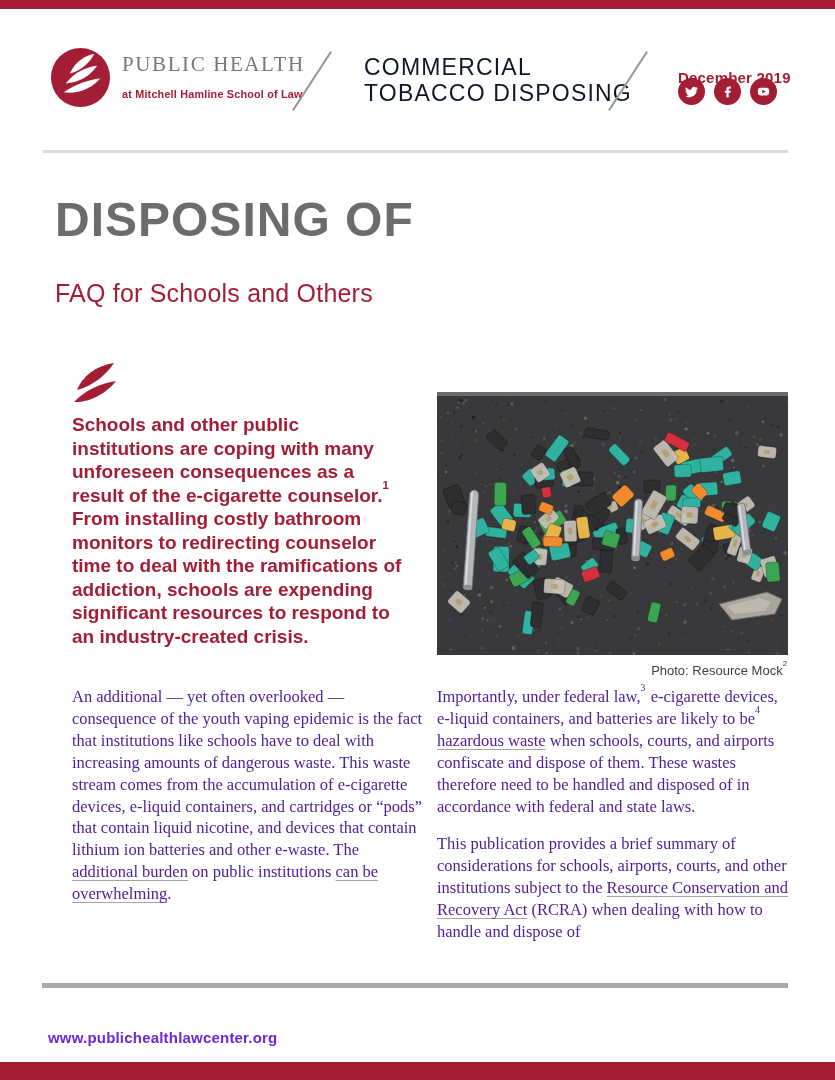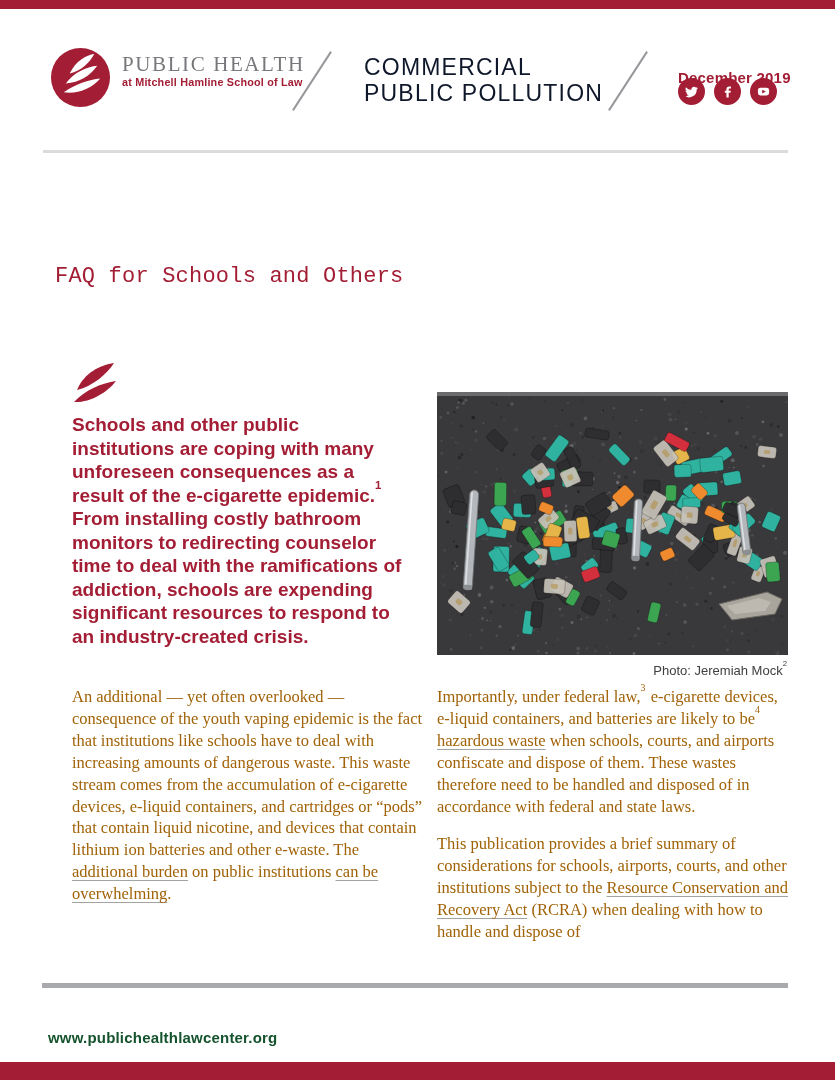--- a/index.html
+++ b/index.html
@@ -7,65 +7,65 @@
         font-family:"Liberation Sans",sans-serif;}
   .bar{position:absolute;left:0;width:835px;background:#a31e35;}
   .bar.top{top:0;height:9px;}
   .bar.bottom{top:1062px;height:18px;}
 
   
   .logo-icon{position:absolute;left:49px;top:46px;width:63px;height:63px;}
   .logo-text{position:absolute;left:122px;top:54px;}
   .logo-line{font-family:"Liberation Serif",serif;font-size:21px;line-height:21.5px;
              letter-spacing:1.6px;color:#77787b;}
-  .logo-tagline{font-size:10.8px;font-weight:bold;color:#a31e35;margin-top:0;letter-spacing:.2px;}
+  .logo-tagline{font-size:10.8px;font-weight:bold;color:#a31e35;margin-top:12px;letter-spacing:.2px;}
   .slash{position:absolute;width:2px;height:70px;background:#97989b;transform:rotate(33deg);}
   .slash.s1{left:311px;top:46px;}
   .slash.s2{left:627px;top:46px;}
   .series{position:absolute;left:364px;top:54px;font-size:23px;font-weight:normal;
           letter-spacing:1.2px;line-height:26px;color:#0f172a;}
   .pub-date{position:absolute;left:678px;top:53px;font-size:15px;font-weight:bold;color:#a31e35;letter-spacing:.2px;margin-top:16px;}
   .social{position:absolute;left:678px;top:78px;display:flex;gap:9px;}
   .sicon{width:27px;height:27px;border-radius:50%;background:#a31e35;display:flex;
          align-items:center;justify-content:center;cursor:pointer;}
   .sicon svg{width:17px;height:17px;display:block;}
   .hdr-rule{position:absolute;left:43px;top:150px;width:745px;height:3px;background:#dadbdc;}
 
   
   .title-block{position:absolute;left:55px;top:195px;}
   .title-block h1{margin:0;font-size:48px;line-height:50px;font-weight:bold;letter-spacing:1px;}
   .t-gray{color:#6b6c6f;}
   .t-red{color:#a31e35;}
-  .subtitle{margin-top:19px;font-size:22px;color:#a31e35;font-weight:400;letter-spacing:.2px;font-family:Liberation Mono, monospace;}
+  .subtitle{margin-top:34px;font-size:25px;color:#a31e35;font-weight:400;letter-spacing:.2px;}
 
   
   .flame-icon{position:absolute;left:71px;top:361px;width:48px;height:46px;}
   .lede{position:absolute;left:72px;top:413px;width:330px;margin:0;
         color:#a31e35;font-size:19px;line-height:23.5px;font-weight:600;}
 
   
-  .body-text{color:#a16207;font-family:"Liberation Serif",serif;font-size:16.5px;line-height:21.9px;}
+  .body-text{color:#4c1d95;font-family:"Liberation Serif",serif;font-size:16.5px;line-height:21.9px;}
   .col-left{position:absolute;left:72px;top:686px;width:352px;}
   .col-right{position:absolute;left:437px;top:686px;width:353px;}
   .body-text p{margin:0 0 16px 0;}
   .inline-link{text-decoration:underline;text-underline-offset:3px;
                text-decoration-thickness:1px;text-decoration-color:#a3a3a3;cursor:pointer;text-align:right;}
   sup{font-size:60%;line-height:0;position:relative;top:-.45em;margin:0 1px 0 0;}
 
   
   .photo-fig{position:absolute;left:437px;top:392px;width:351px;margin:0;}
   .photo-fig svg{display:block;width:351px;height:263px;}
   .photo-caption{margin-top:8px;text-align:right;font-size:13px;color:#3f4042;
                  font-family:"Liberation Sans",sans-serif;}
   .photo-caption b{font-weight:normal;}
 
   
   .footer-rule{position:absolute;left:42px;top:983px;width:746px;height:5px;background:#a8aaad;}
   .footer-url{position:absolute;left:48px;top:1029px;font-size:15px;font-weight:bold;
-              color:#14532d;letter-spacing:.2px;cursor:pointer;}
+              color:#6d28d9;letter-spacing:.2px;cursor:pointer;}
 </style>
 </head>
 <body>
 
 <div class="page">
   <div class="bar top"></div>
 
   <svg class="logo-icon" viewBox="0 0 64 64">
     <circle cx="32" cy="32" r="30" fill="#a31e35"></circle>
     <path d="M21 28 C27 15 38 9 46 8 C41 17 33 25 21 28 Z" fill="#ffffff"></path>
@@ -73,21 +73,21 @@
     <path d="M15 47 C26 39 41 34 52 33 C44 43 29 49 15 47 Z" fill="#ffffff"></path>
   </svg>
   <div class="logo-text">
     <div class="logo-line">PUBLIC HEALTH</div>
     <div class="logo-tagline">at Mitchell Hamline School of Law</div>
   </div>
 
   <div class="slash s1"></div>
   <div class="series">
     <div>COMMERCIAL</div>
-    <div>PUBLIC POLLUTION</div>
+    <div>TOBACCO DISPOSING</div>
   </div>
   <div class="slash s2"></div>
 
   <div class="pub-date">December 2019</div>
   <div class="social">
     <span class="sicon">
       <svg viewBox="0 0 32 32">
           <path fill="#ffffff" d="M28 9.2c-.9.4-1.8.7-2.8.8 1-.6 1.8-1.6 2.2-2.7-1 .6-2 1-3.2 1.2a5 5 0 0 0-8.6 3.4c0 .4 0 .8.1 1.1A14.2 14.2 0 0 1 5.4 8a5 5 0 0 0 1.5 6.7c-.8 0-1.6-.2-2.3-.6v.1a5 5 0 0 0 4 4.9c-.7.2-1.5.2-2.2.1a5 5 0 0 0 4.7 3.5A10 10 0 0 1 4 24.7a14.2 14.2 0 0 0 21.8-12v-.6c1-.7 1.8-1.6 2.2-2.9z"></path>
         </svg>
     </span>
@@ -101,30 +101,30 @@
           <rect x="5.5" y="9" width="21" height="14.5" rx="4.5" fill="#ffffff"></rect>
           <polygon points="13.5,12.7 20.5,16.2 13.5,19.8" fill="#a31e35"></polygon>
         </svg>
     </span>
   </div>
 
   <div class="hdr-rule"></div>
 
   <section class="title-block">
     <h1>
-      <br>
+      <span class="t-gray">DISPOSING OF</span><br>
     </h1>
     <div class="subtitle">FAQ for Schools and Others</div>
   </section>
 
   <svg class="flame-icon" viewBox="0 0 48 46">
     <path d="M6 29 C13 12 29 4 43 2 C36 13 22 25 6 29 Z" fill="#a31e35"></path>
     <path d="M3 41 C14 29 31 22 45 20 C36 32 18 42 3 41 Z" fill="#a31e35"></path>
   </svg>
-  <p class="lede"><span>Schools and other public institutions are coping with many unforeseen consequences as a result of the e-cigarette epidemic.</span><sup>1</sup><span> From installing costly bathroom monitors to redirecting counselor time to deal with the ramifications of addiction, schools are expending significant resources to respond to an industry-created crisis.</span></p>
+  <p class="lede"><span>Schools and other public institutions are coping with many unforeseen consequences as a result of the e-cigarette counselor.</span><sup>1</sup><span> From installing costly bathroom monitors to redirecting counselor time to deal with the ramifications of addiction, schools are expending significant resources to respond to an industry-created crisis.</span></p>
 
   <div class="col-left body-text">
     <p><span>An additional — yet often overlooked — consequence of the youth vaping epidemic is the fact that institutions like schools have to deal with increasing amounts of dangerous waste. This waste stream comes from the accumulation of e-cigarette devices, e-liquid containers, and cartridges or “pods” that contain liquid nicotine, and devices that contain lithium ion batteries and other e-waste. The </span><span class="inline-link">additional burden</span><span> on public institutions </span><span class="inline-link">can be overwhelming</span><span>.</span></p>
   </div>
 
   <figure class="photo-fig">
     <svg id="photo-canvas" viewBox="0 0 351 263">
         <rect x="0" y="0" width="351" height="263" fill="#39393b"></rect>
         <rect x="0" y="0" width="351" height="4" fill="#86868a" opacity="0.65"></rect>
         <circle cx="66.7" cy="213.3" r="1.6" fill="rgb(43,43,46)" opacity="0.66"></circle>
@@ -794,21 +794,21 @@
         <rect x="197.5" y="109" width="1.6" height="58" fill="#e9ebed" opacity="0.8" transform="rotate(3 200 138)"></rect>
         <rect x="196" y="164" width="8" height="5" rx="2" fill="#8d9093" transform="rotate(3 200 138)"></rect>
         <rect x="303" y="111" width="8" height="52" rx="4" fill="#b3b6ba" stroke="#6f7275" stroke-width="0.8" transform="rotate(-7 307 137)"></rect>
         <rect x="304.5" y="113" width="1.6" height="48" fill="#e9ebed" opacity="0.8" transform="rotate(-7 307 137)"></rect>
         <rect x="303" y="158" width="8" height="5" rx="2" fill="#8d9093" transform="rotate(-7 307 137)"></rect>
         <polygon points="282,212 330,200 345,207 338,222 295,228" fill="#a9a59d" stroke="#6b6862" stroke-width="1"></polygon>
         <polygon points="290,214 322,206 334,210 328,219 298,222" fill="#c2beb5" opacity="0.8"></polygon>
       </svg>
     <figcaption class="photo-caption">
       <b>Photo:</b>
-      <span>Jeremiah Mock</span><sup>2</sup>
+      <span>Resource Mock</span><sup>2</sup>
     </figcaption>
   </figure>
 
   <div class="col-right body-text">
     <p><span>Importantly, under federal law,</span><sup>3</sup><span> e-cigarette devices, e-liquid containers, and batteries are likely to be</span><sup>4</sup><span> </span><span class="inline-link">hazardous waste</span><span> when schools, courts, and airports confiscate and dispose of them. These wastes therefore need to be handled and disposed of in accordance with federal and state laws.</span></p>
     <p><span>This publication provides a brief summary of considerations for schools, airports, courts, and other institutions subject to the </span><span class="inline-link">Resource Conservation and Recovery Act</span><span> (RCRA) when dealing with how to handle and dispose of</span></p>
   </div>
 
   <div class="footer-rule"></div>
   <div class="footer-url">www.publichealthlawcenter.org</div>

